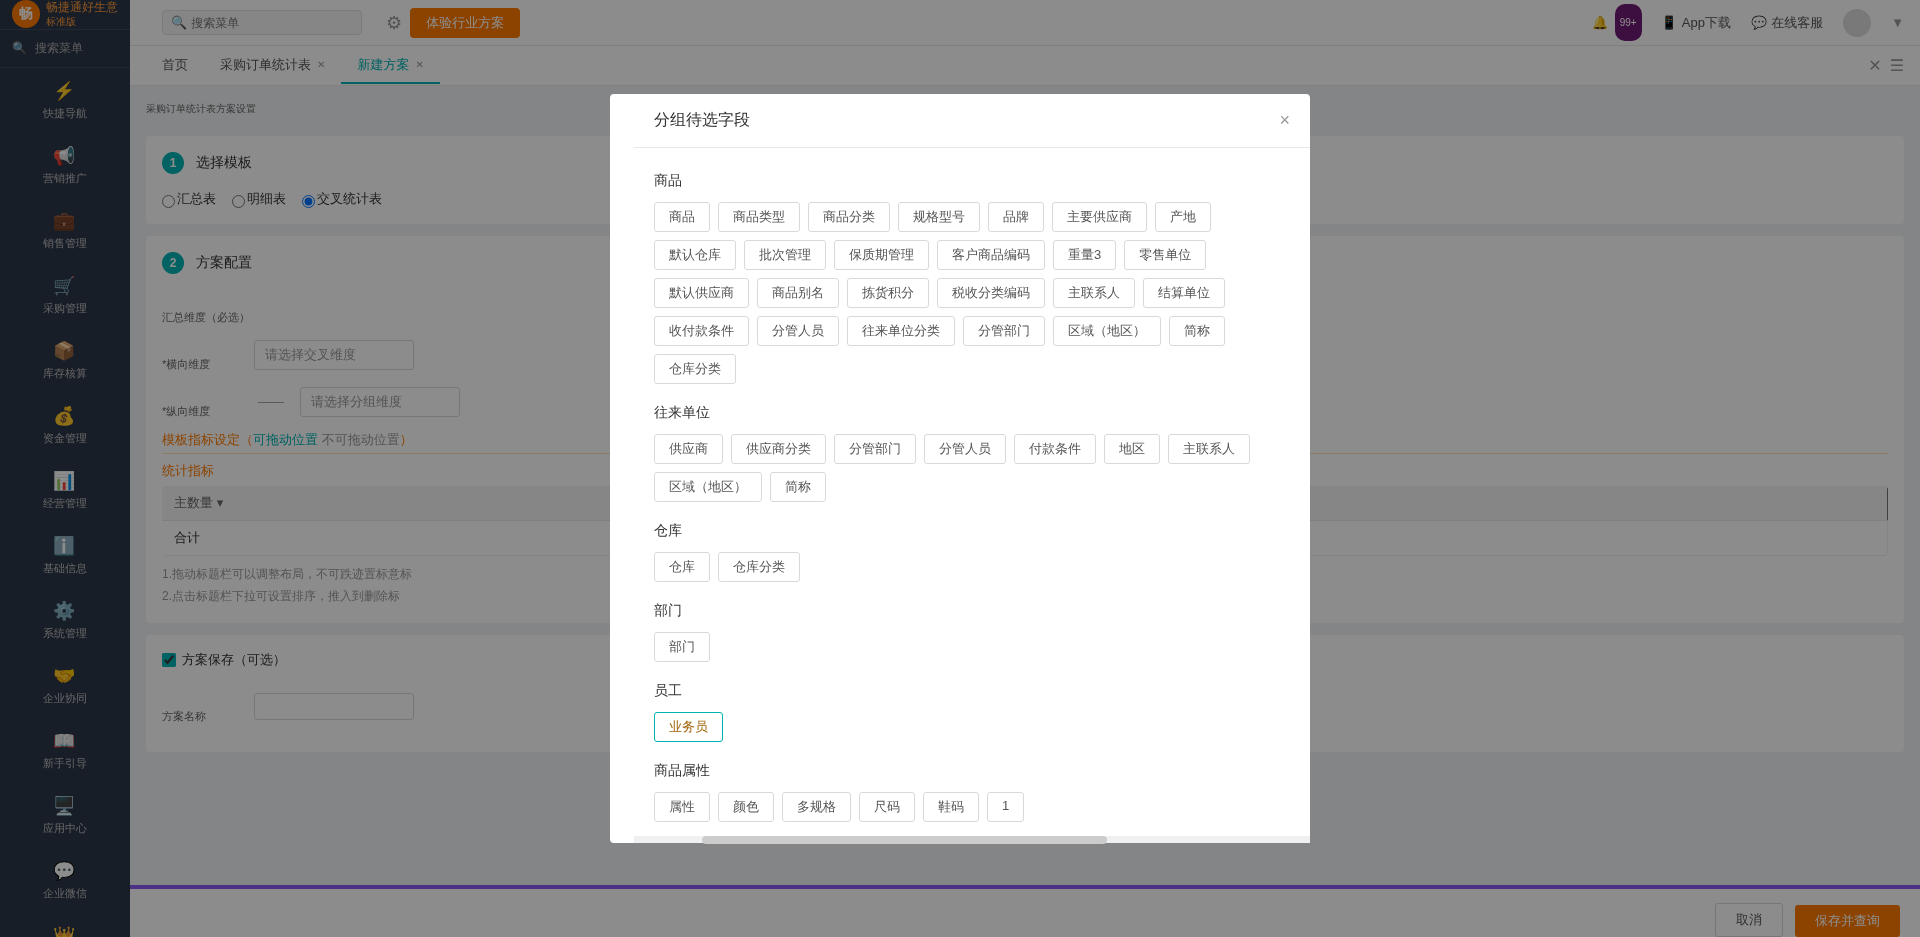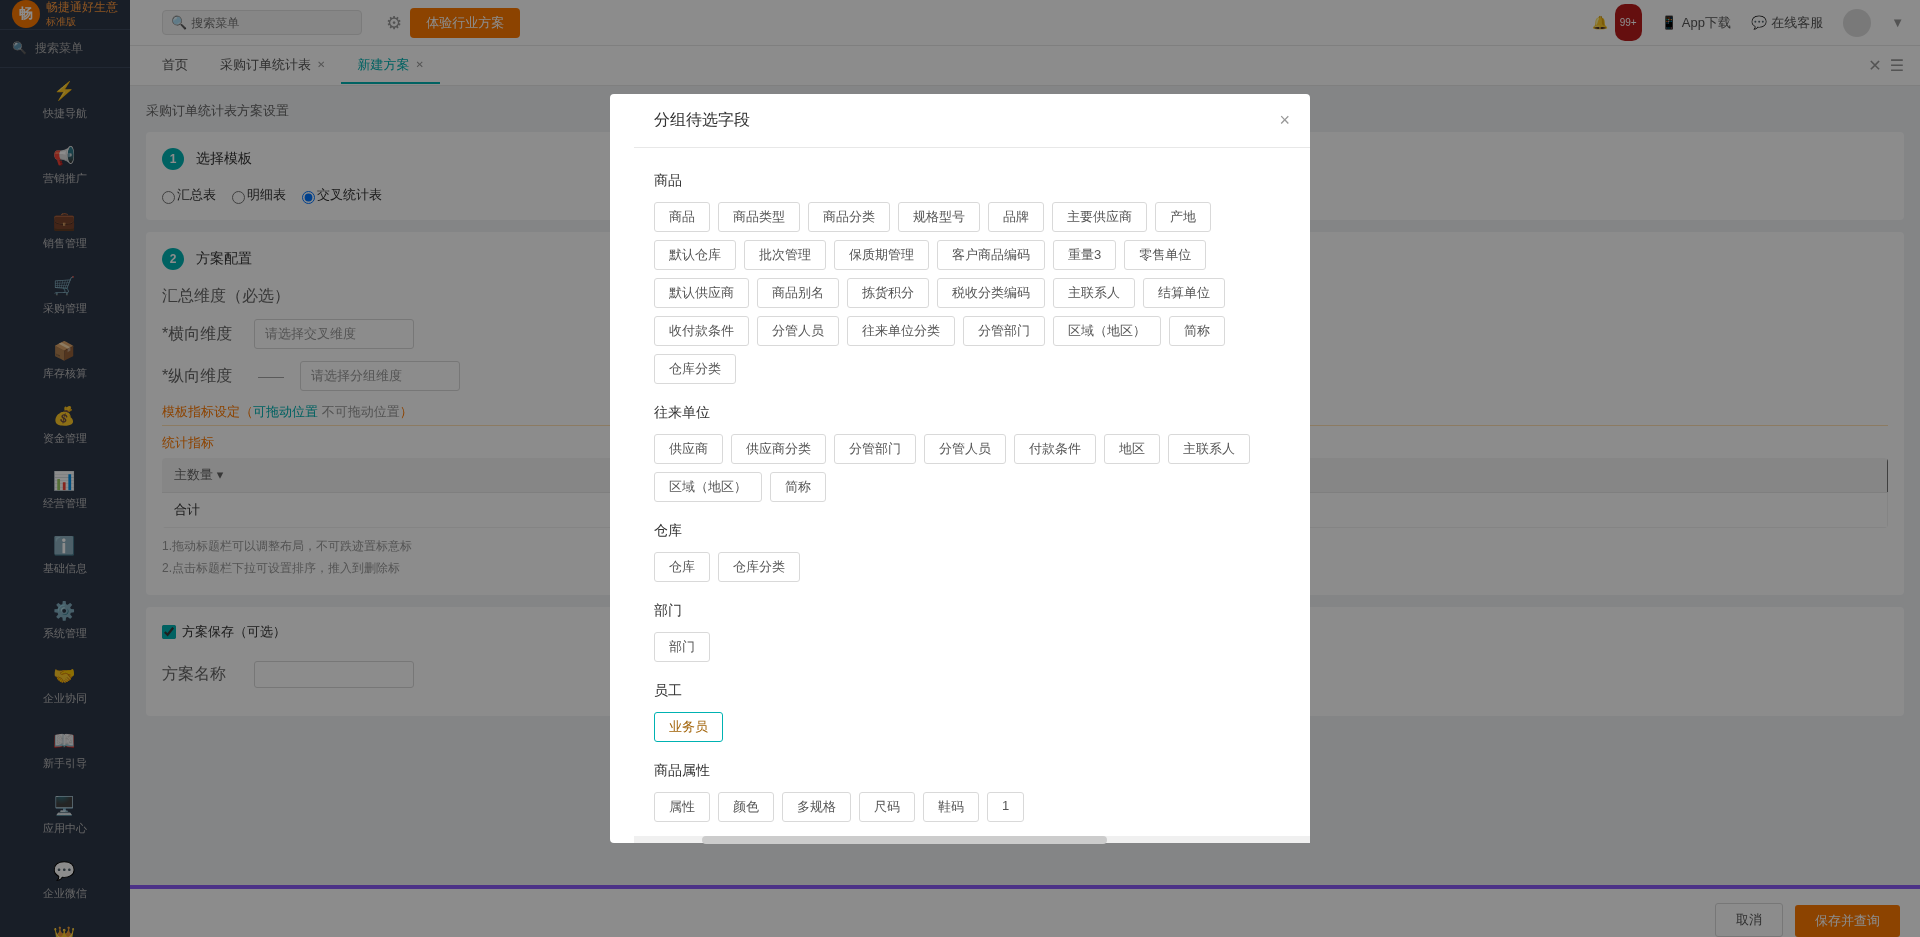--- a/index.html
+++ b/index.html
@@ -25,21 +25,21 @@
     }
     .experience-btn {
       background: #ff7a00; color: white; border: none; padding: 6px 16px;
       border-radius: 4px; cursor: pointer; font-size: 13px; margin-left: 8px;
     }
     .header-right {
       margin-left: auto; display: flex; align-items: center; gap: 20px; font-size: 13px;
     }
     .header-right-item { display: flex; align-items: center; gap: 4px; cursor: pointer; color: #555; }
     .badge {
-      background: #b91c1c; color: white; border-radius: 10px;
+      background: #701a75; color: white; border-radius: 10px;
       padding: 13px 5px; font-size: 10px; margin-left: 2px;
     }
     .avatar { width: 28px; height: 28px; background: #ddd; border-radius: 50%; }
 
     
     .tabs-bar {
       height: 40px; background: #fff; display: flex; align-items: center;
       padding: 0 16px; border-bottom: 1px solid #e8e8e8;
       position: fixed; top: 46px; left: 130px; right: 0; z-index: 99;
     }
@@ -76,21 +76,21 @@
       padding: 12px 12px; display: flex; flex-direction: column; align-items: center;
       gap: 4px; color: #bbb; cursor: pointer; font-size: 11px; text-align: center;
     }
     .sidebar-item-icon { font-size: 18px; }
 
     
     .main-content {
       margin-left: 130px; margin-top: 86px; padding: 16px; background: #f0f2f5;
       min-height: calc(100vh - 86px);
     }
-    .page-title { font-size: 13px; color: #666; margin-bottom: 12px; }
+    .page-title { font-size: 10px; color: #666; margin-bottom: 20px; }
 
     
     .overlay {
       position: fixed; top: 0; left: 0; right: 0; bottom: 0;
       background: rgba(0,0,0,0.45); z-index: 200;
       display: flex; align-items: center; justify-content: center;
     }
 
     
     .modal {
@@ -127,21 +127,21 @@
     }
     .step-header { display: flex; align-items: center; gap: 12px; margin-bottom: 16px; }
     .step-num {
       background: #00b2b2; color: white; width: 22px; height: 22px;
       border-radius: 50%; display: flex; align-items: center; justify-content: center;
       font-size: 12px; font-weight: bold;
     }
     .step-label { font-weight: 500; font-size: 14px; }
 
     .form-row { display: flex; align-items: center; gap: 12px; margin-bottom: 12px; }
-    .form-label { color: #666; font-size: 16px; min-width: 80px; }
+    .form-label { color: #666; font-size: 11px; min-width: 80px; margin-top: 20px; }
     .form-select {
       border: 1px solid #d9d9d9; border-radius: 3px; padding: 5px 10px;
       font-size: 13px; min-width: 160px; color: #999;
     }
 
     .footer-bar {
       position: fixed; bottom: 0; left: 0; right: 0; height: 52px;
       background: #fff; border-top: 4px solid #8b5cf6;
       display: flex; align-items: flex-end; justify-content: flex-end; padding: 0 20px; gap: 12px;
     }

